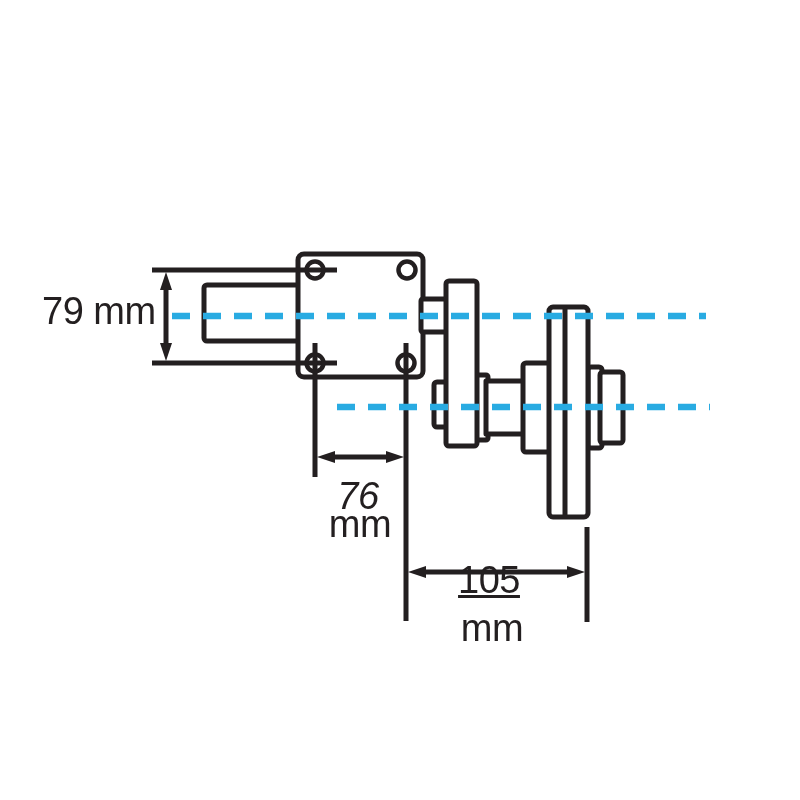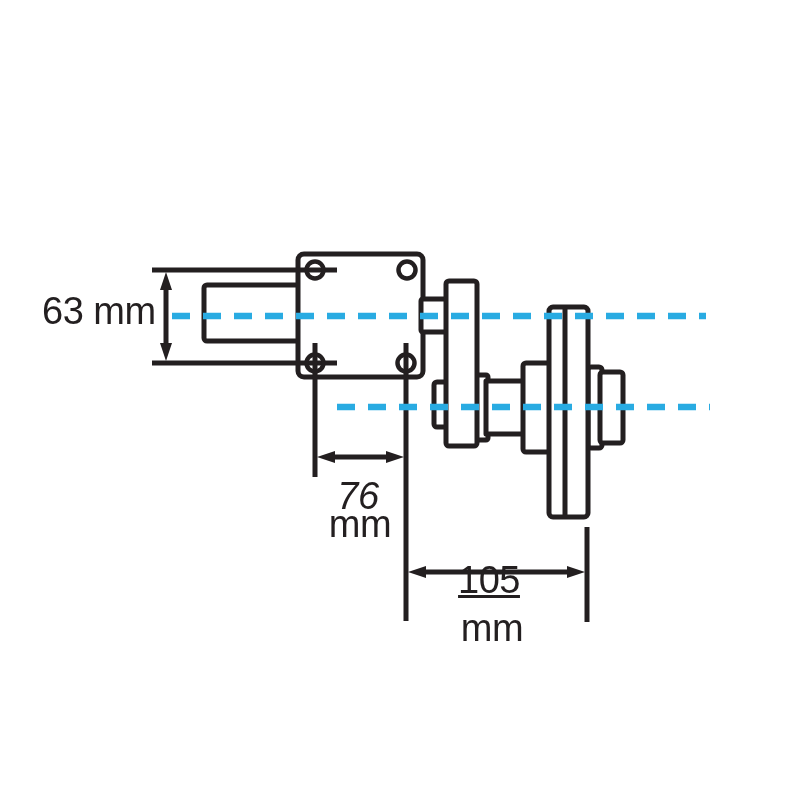--- a/index.html
+++ b/index.html
@@ -119,21 +119,21 @@
       <line class="ln" x1="425" y1="572" x2="568" y2="572"></line>
       <polygon class="arrowhead" points="408,572 426,566 426,578"></polygon>
       <polygon class="arrowhead" points="585,572 567,566 567,578"></polygon>
     </g>
 
     <line class="centerline" x1="172" y1="316" x2="706" y2="316" stroke="#29ABE2"></line>
     <line class="centerline" x1="337" y1="407" x2="710" y2="407" stroke="#29ABE2"></line>
   </svg>
 
   <div class="dim-label label-79">
-    <span>63</span><span class="unit-gap">mm</span>
+    <span>79</span><span class="unit-gap">mm</span>
   </div>
 
   <div class="dim-label label-76-value">76</div>
   <div class="dim-label label-76-unit">mm</div>
 
   <div class="dim-label label-105-value">105</div>
   <div class="dim-label label-105-unit">mm</div>
 
 </div>
 

